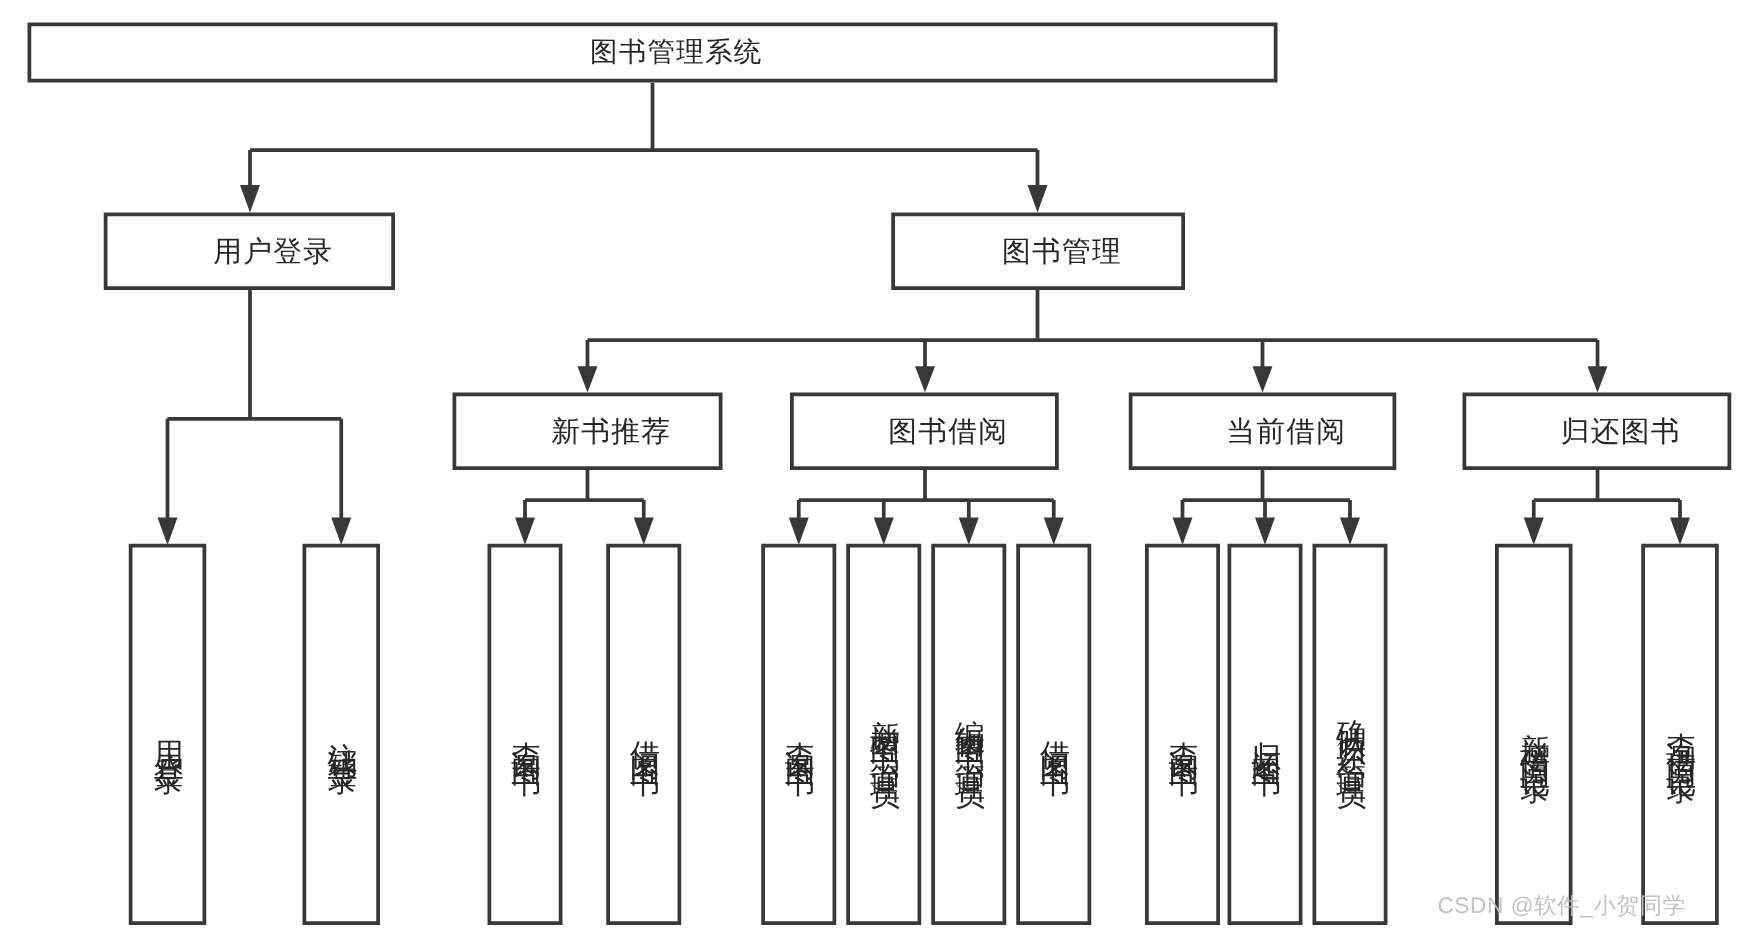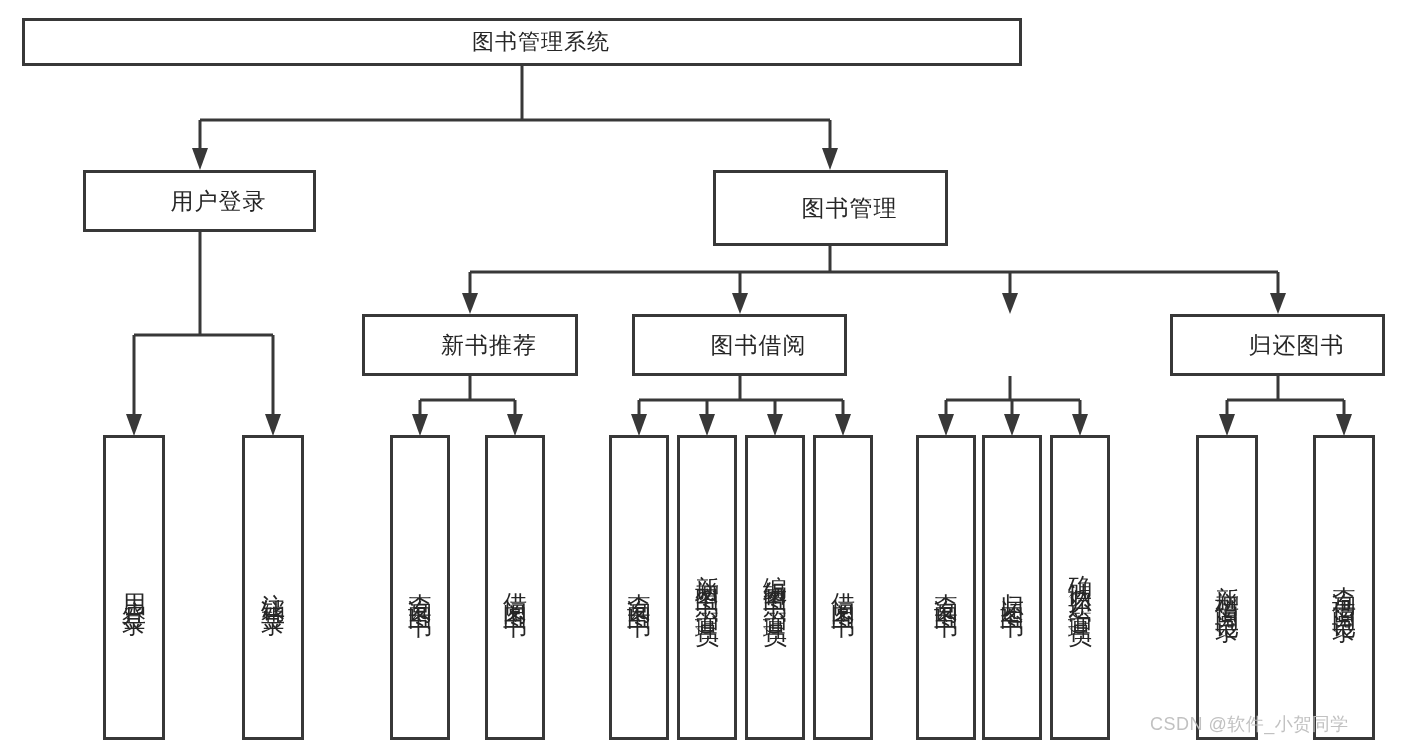--- a/index.html
+++ b/index.html
@@ -106,29 +106,32 @@
     </g>
   </svg>
 
   <div class="node h root" style="left:22px; top:18px; width:1000px; height:48px;">
     <span>图书管理系统</span>
   </div>
 
   <div class="node h" style="left:83px; top:170px; width:233px; height:62px;">
     <span>用户登录</span>
   </div>
-  <div class="node h" style="left:713px; top:170px; width:235px; height:76px;">
+  <div class="node h" style="left:713px; top:170px; width:235px; height:62px;">
     <span>图书管理</span>
   </div>
 
   <div class="node h" style="left:632px; top:314px; width:215px; height:62px;">
     <span>图书借阅</span>
   </div>
   <div class="node h" style="left:362px; top:314px; width:216px; height:62px;">
     <span>新书推荐</span>
+  </div>
+  <div class="node h" style="left:903px; top:314px; width:214px; height:62px;">
+    <span>当前借阅</span>
   </div>
   <div class="node h" style="left:1170px; top:314px; width:215px; height:62px;">
     <span>归还图书</span>
   </div>
 
   <div class="node leaf" style="left:103px; top:435px; width:62px; height:305px;">
     <span class="vtext">用户登录</span>
   </div>
   <div class="node leaf" style="left:242px; top:435px; width:62px; height:305px;">
     <span class="vtext">注销登录</span>

